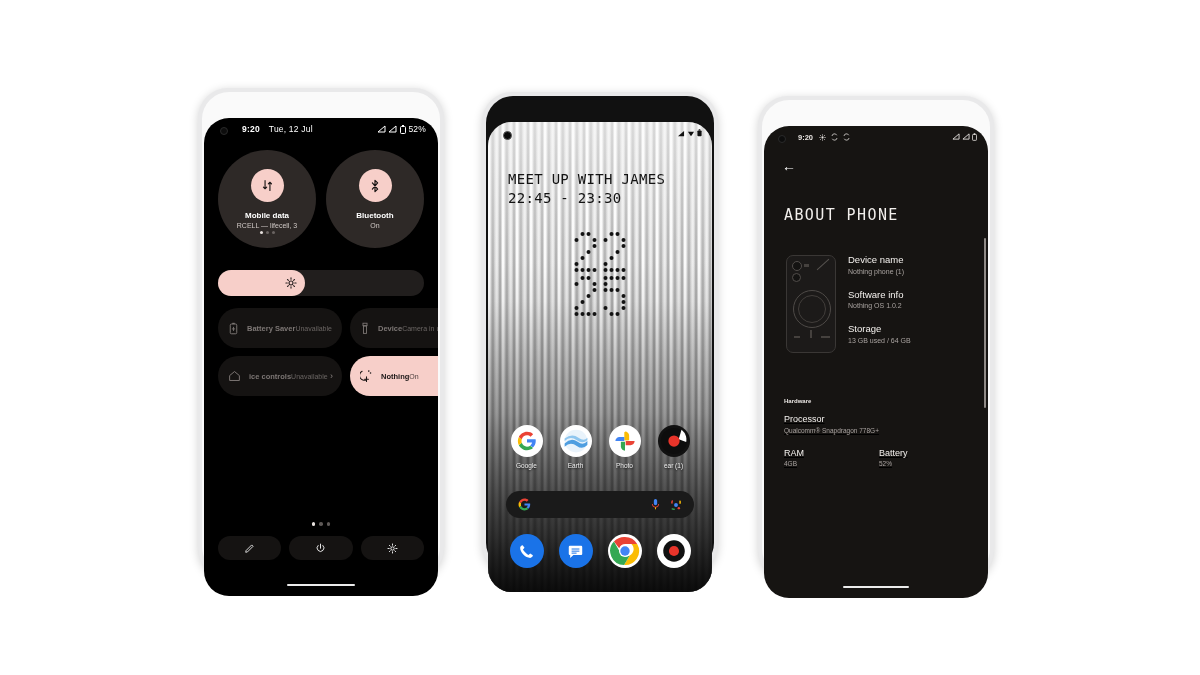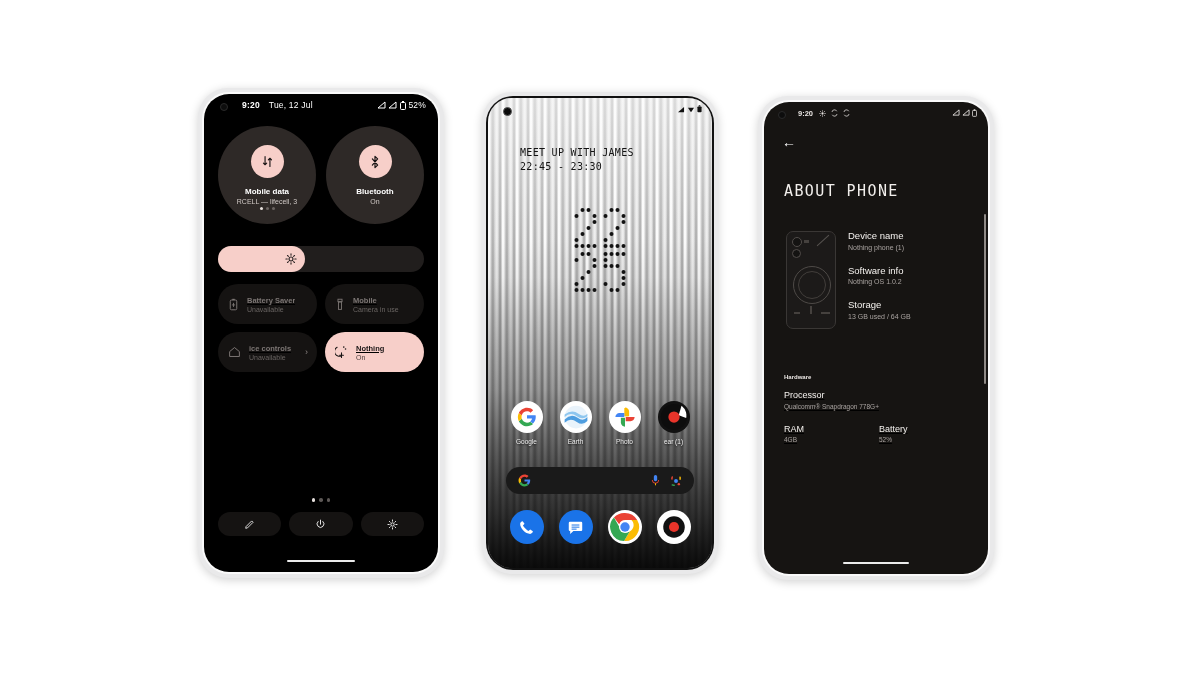--- a/index.html
+++ b/index.html
@@ -15,21 +15,21 @@
   .phone { position: absolute; border-radius: 30px; background: #e9e9ea;
            padding: 4px; box-shadow: 0 2px 10px rgba(0,0,0,.18); }
   .phone::before, .phone::after {
     content: ""; position: absolute; background: #bfbfc2; border-radius: 2px;
   }
   .phone .frame-inner {
     position: relative; width: 100%; height: 100%;
     border-radius: 27px; background: #fafafa; padding: 2px;
   }
   .screen { position: relative; width: 100%; height: 100%;
-            border-radius: 25px; overflow: hidden; background: #000; }
+            border-radius: 25px; overflow: hidden; background: #000; margin-top: 24px; }
 
   
   .punch { position: absolute; border-radius: 50%; background: #0d0d0d;
            border: 1.5px solid #2b2b2b; }
 
   
   .gesture { position: absolute; left: 50%; transform: translateX(-50%);
              background: #ffffff; border-radius: 3px; opacity: .92; }
 
   
@@ -68,21 +68,21 @@
                       display: flex; align-items: center; justify-content: flex-end;
                       padding-right: 8px; }
 
   .qs-grid { position: absolute; left: 14px; right: 14px; top: 190px;
              display: grid; grid-template-columns: 1fr 1fr; gap: 8px 8px; }
   .tile { height: 40px; border-radius: 21px; background: #201d1c;
           display: flex; align-items: center; padding: 0 10px; gap: 8px;
           position: relative; }
   .tile.dim { background: #151312; }
   .tile.active { background: #f7cfc9; }
-  .tile-txt { display: flex; flex-direction: column; overflow: hidden; text-decoration: underline; }
+  .tile-txt { display: flex; flex-direction: row; overflow: hidden; }
   .tile-title { color: #fff; font-size: 7.5px; font-weight: 700;
                 white-space: nowrap; }
   .tile-sub { color: #b3acaa; font-size: 7px; margin-top: 1px; white-space: nowrap; }
   .tile.dim .tile-title { color: #7d7775; }
   .tile.dim .tile-sub { color: #6a6563; }
   .tile.active .tile-title { color: #1a1515; }
   .tile.active .tile-sub { color: #4b3f3d; }
   .tile .chev { position: absolute; right: 9px; color: #8b8583; font-size: 9px; }
   .tile-ico { flex: 0 0 auto; display: flex; align-items: center; }
 
@@ -116,22 +116,22 @@
     background: linear-gradient(180deg, rgba(250,250,250,.55) 0%,
       rgba(235,235,235,.15) 30%, rgba(60,60,60,.25) 62%,
       rgba(20,20,20,.72) 88%, rgba(5,5,5,.92) 100%); }
 
   .sb2 { position: absolute; top: 0; left: 0; right: 0; height: 22px;
          display: flex; align-items: center; }
   .sb2 .r { margin-left: auto; margin-right: 10px; display: flex;
             gap: 2px; align-items: center; }
 
   .lock-event { position: absolute; left: 20px; top: 48px; color: #131313;
-                font-size: 10px; line-height: 1.35;
-                font-family: "DejaVu Sans Mono", monospace; letter-spacing: .3px; padding-left: 12px; }
+                font-size: 14px; line-height: 1.35;
+                font-family: "DejaVu Sans Mono", monospace; letter-spacing: .3px; }
 
   .dotclock { position: absolute; left: 50%; transform: translateX(-50%);
               top: 110px; display: flex; flex-direction: column; gap: 4px;
               align-items: center; }
   .dotrow { display: flex; gap: 7px; }
   .dotglyph { display: grid; grid-template-columns: repeat(4, 4px);
               grid-auto-rows: 4px; gap: 2px; }
   .dotglyph span { width: 4px; height: 4px; border-radius: 50%;
                    background: transparent; display: block; }
   .dotglyph span.f { background: #121212; }
@@ -291,21 +291,21 @@
           </div>
 
           <div class="tile dim">
             <span class="tile-ico">
               <svg width="10" height="13" viewBox="0 0 10 16">
                   <rect x="2.5" y="1.5" width="5" height="3" fill="none" stroke="#7d7775" stroke-width="1.1"></rect>
                   <rect x="3.2" y="5" width="3.6" height="9" fill="none" stroke="#7d7775" stroke-width="1.1"></rect>
                 </svg>
             </span>
             <span class="tile-txt">
-              <span class="tile-title">Mobile</span>
+              <span class="tile-title">Device</span>
               <span class="tile-sub">Camera in use</span>
             </span>
           </div>
 
           <div class="tile dim">
             <span class="tile-ico">
               <svg width="13" height="12" viewBox="0 0 16 14">
                   <path d="M2 6.5 L8 1.5 L14 6.5 L14 12.5 L2 12.5 Z" fill="none" stroke="#7d7775" stroke-width="1.2" stroke-linejoin="round"></path>
                 </svg>
             </span>

